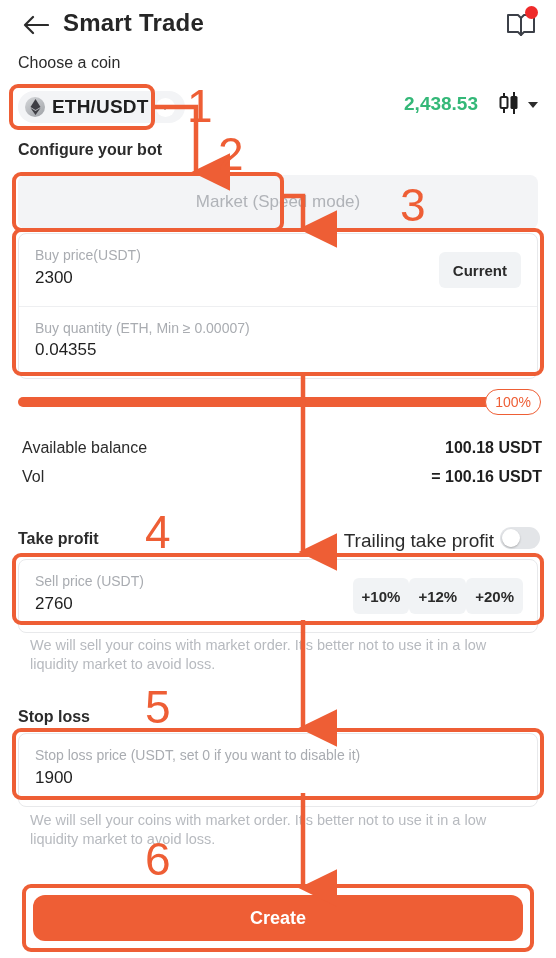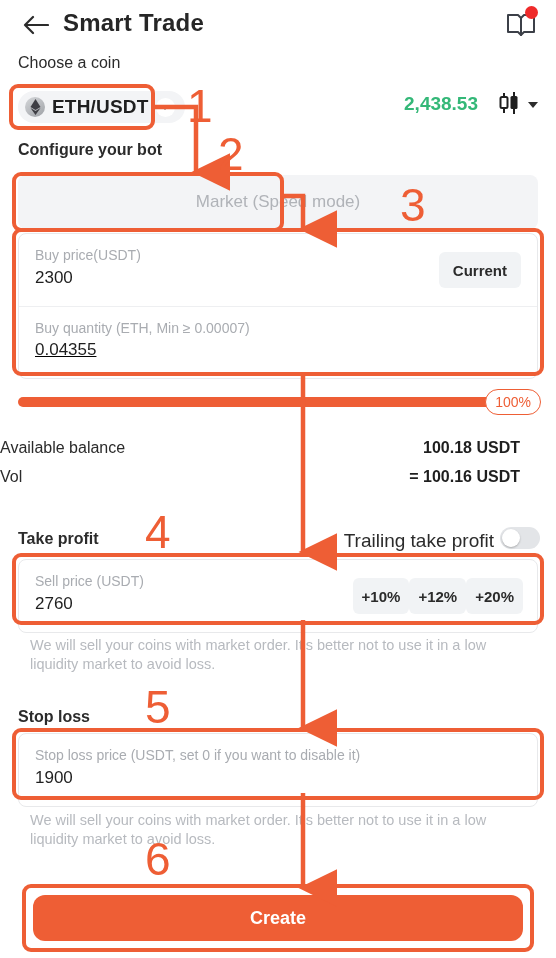--- a/index.html
+++ b/index.html
@@ -77,21 +77,21 @@
 
   
   .field-group {
     position:absolute; left:18px; width:520px;
     border:1px solid #e8e9eb; border-radius:8px; background:#fff;
   }
   .field {
     position:relative; height:72px; padding:0 16px;
     display:flex; align-items:flex-end;
   }
-  .field + .field { border-top:1px solid #eeeff1;text-decoration:underline; }
+  .field + .field { border-top:1px solid #eeeff1; }
   .field-label {
     position:absolute; left:16px; top:13px;
     font-size:14px; color:#a9acb1;
   }
   .field-value {
     font-size:17px; color:#1f1f1f; padding-bottom:18px;
   }
   .chip {
     position:absolute; right:16px; top:18px;
     height:36px; padding:0 14px; background:#f1f3f5; border-radius:6px;
@@ -114,21 +114,21 @@
     border-radius:5px; background:#ee5e35;
   }
   .slider-badge {
     position:absolute; right:-3px; top:-3px;
     height:26px; padding:0 9px; border:1.6px solid #ee5e35; border-radius:13px;
     background:#fff; color:#ee5e35; font-size:14px;
     display:flex; align-items:center; justify-content:center;
   }
 
   
-  .info-row { position:absolute; left:0; width:520px; display:flex; justify-content:space-between; }
+  .info-row { position:absolute; left:22px; width:520px; display:flex; justify-content:space-between; }
   .info-key { font-size:16px; color:#2b2b2b; }
   .info-val { font-size:16px; color:#1f1f1f; font-weight:bold;text-align:center; }
 
   
   .toggle-label { position:absolute; right:62px; font-size:19px; color:#2b2b2b; }
   .toggle {
     position:absolute; right:16px; width:40px; height:22px;
     background:#e3e5e8; border-radius:11px;
   }
   .toggle-knob {

